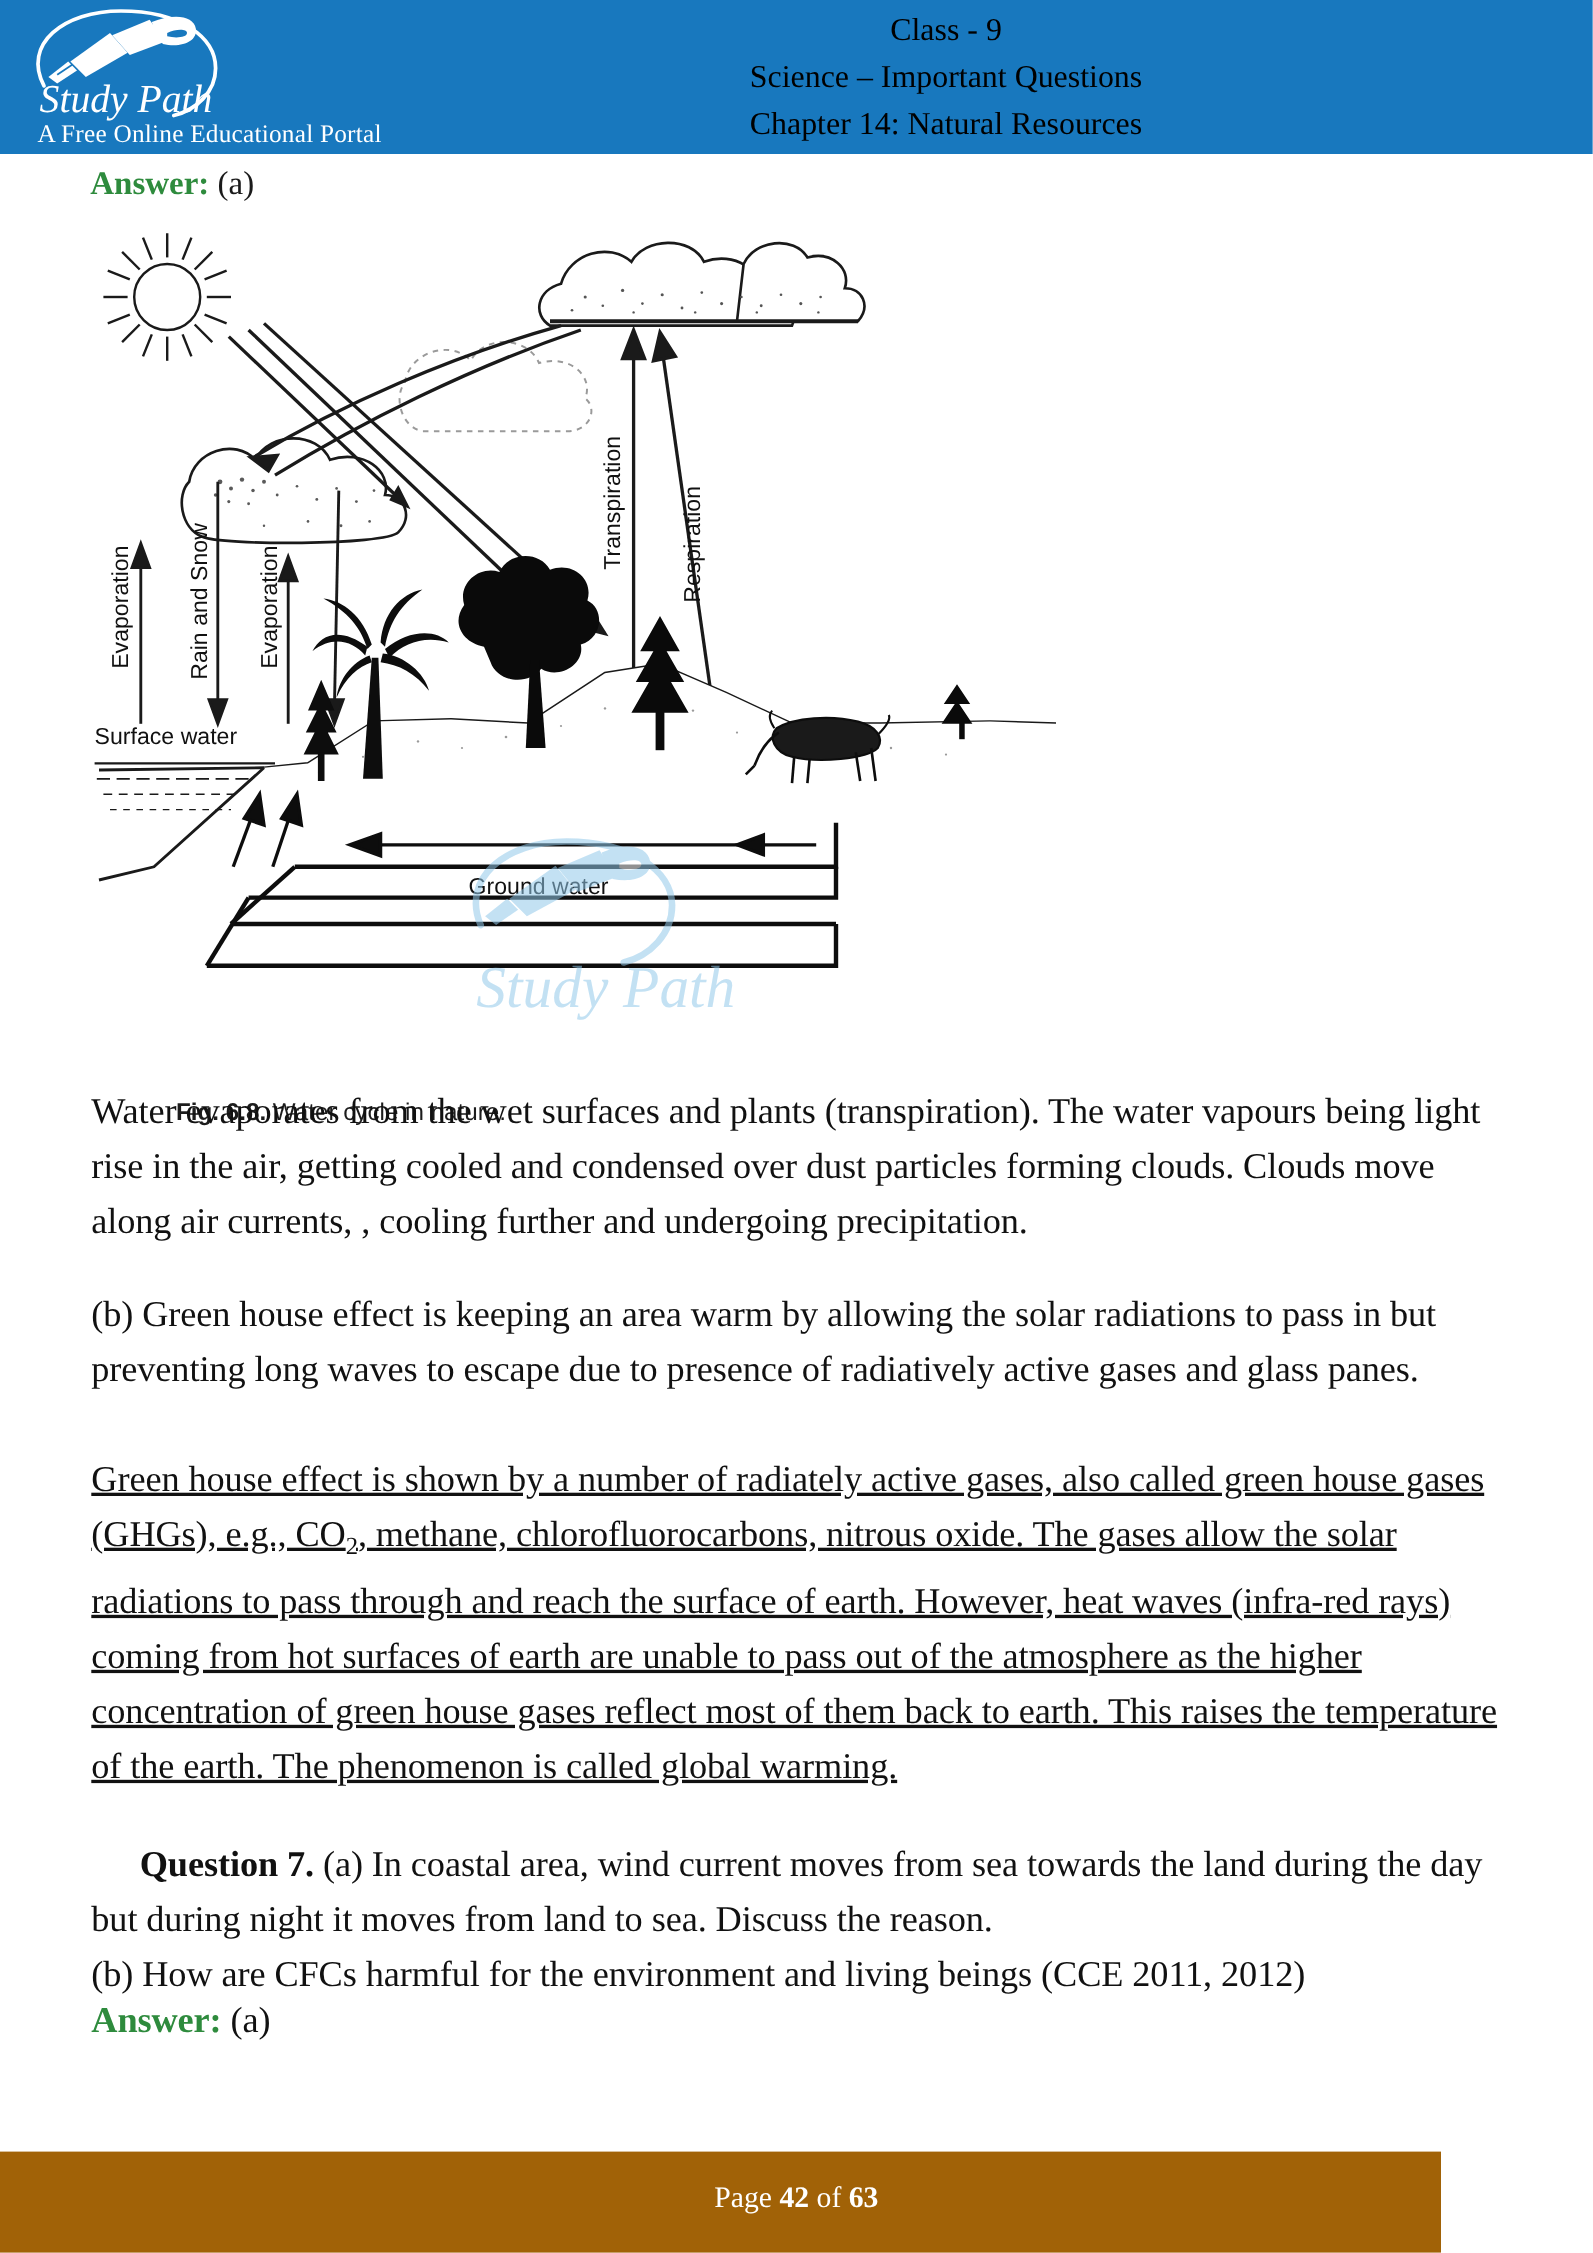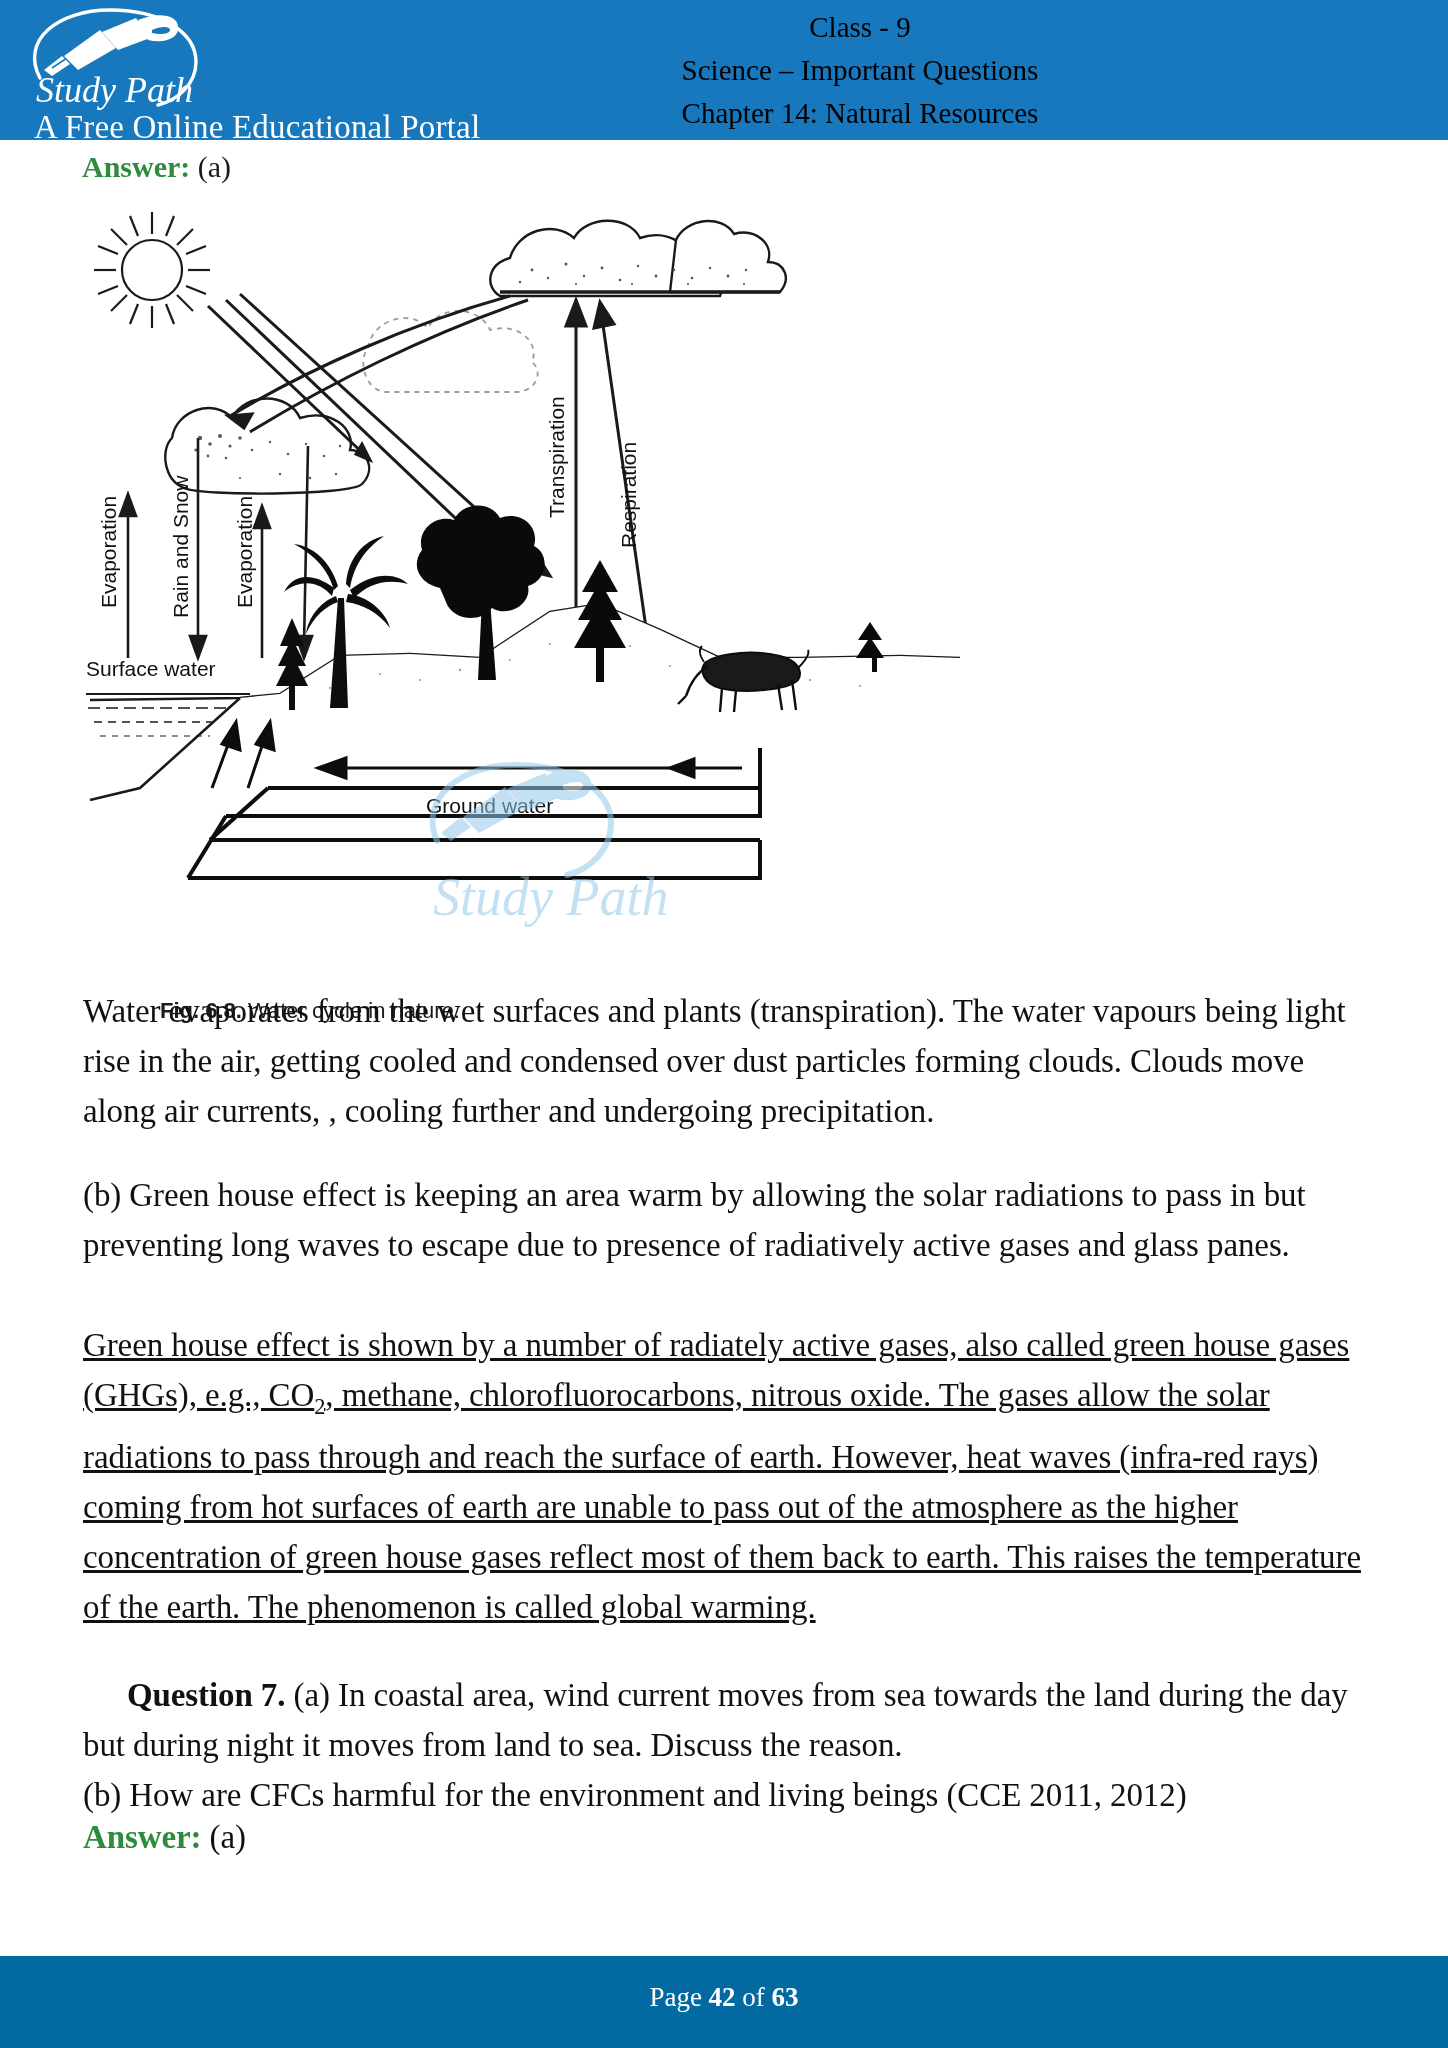--- a/index.html
+++ b/index.html
@@ -35,21 +35,21 @@
   .logo-svg {
     position: absolute;
     left: 0px;
     top: 0px;
   }
   .logo-tagline {
     position: absolute;
     left: 16px;
     top: 105px;
     font-family: "Liberation Serif", serif;
-    font-size: 33px;
+    font-size: 23px;
     color: #ffffff;
     letter-spacing: 0.2px;
     white-space: nowrap;
   }
   .header-title {
     position: absolute;
     left: 420px;
     top: 6px;
     width: 880px;
     text-align: center;
@@ -138,23 +138,23 @@
     opacity: 1;
     pointer-events: none;
     z-index: 5;
   }
 
   
   .footer {
     position: absolute;
     left: 0;
     top: 1956px;
-    width: 1448px;
+    width: 1310px;
     height: 92px;
-    background: #0369a1;
+    background: #a16207;
   }
   .footer-text {
     position: absolute;
     left: 0;
     top: 26px;
     width: 1448px;
     text-align: center;
     color: #ffffff;
     font-family: "Liberation Serif", serif;
     font-size: 27px;

